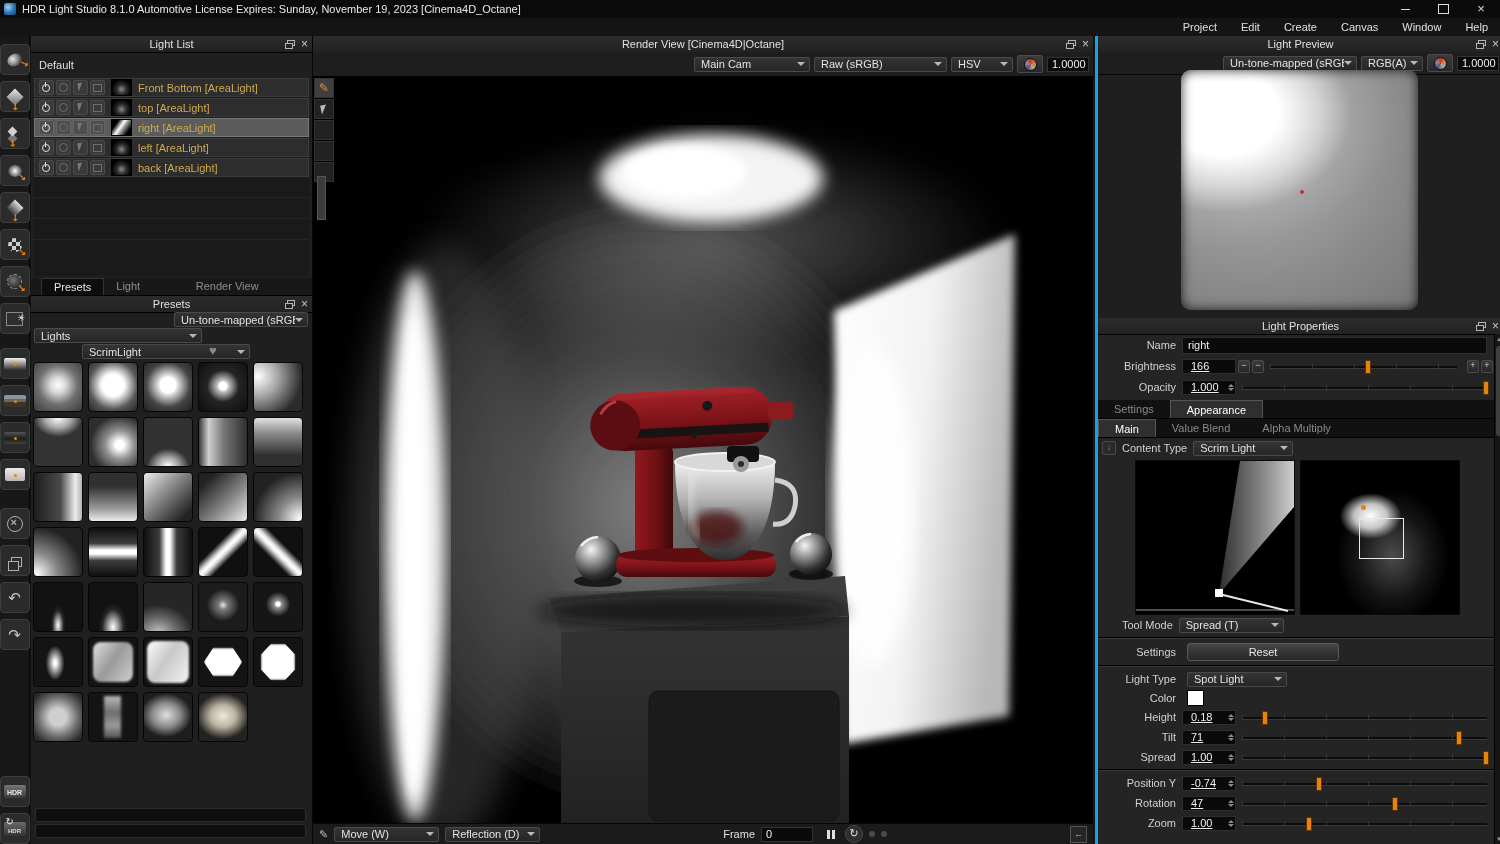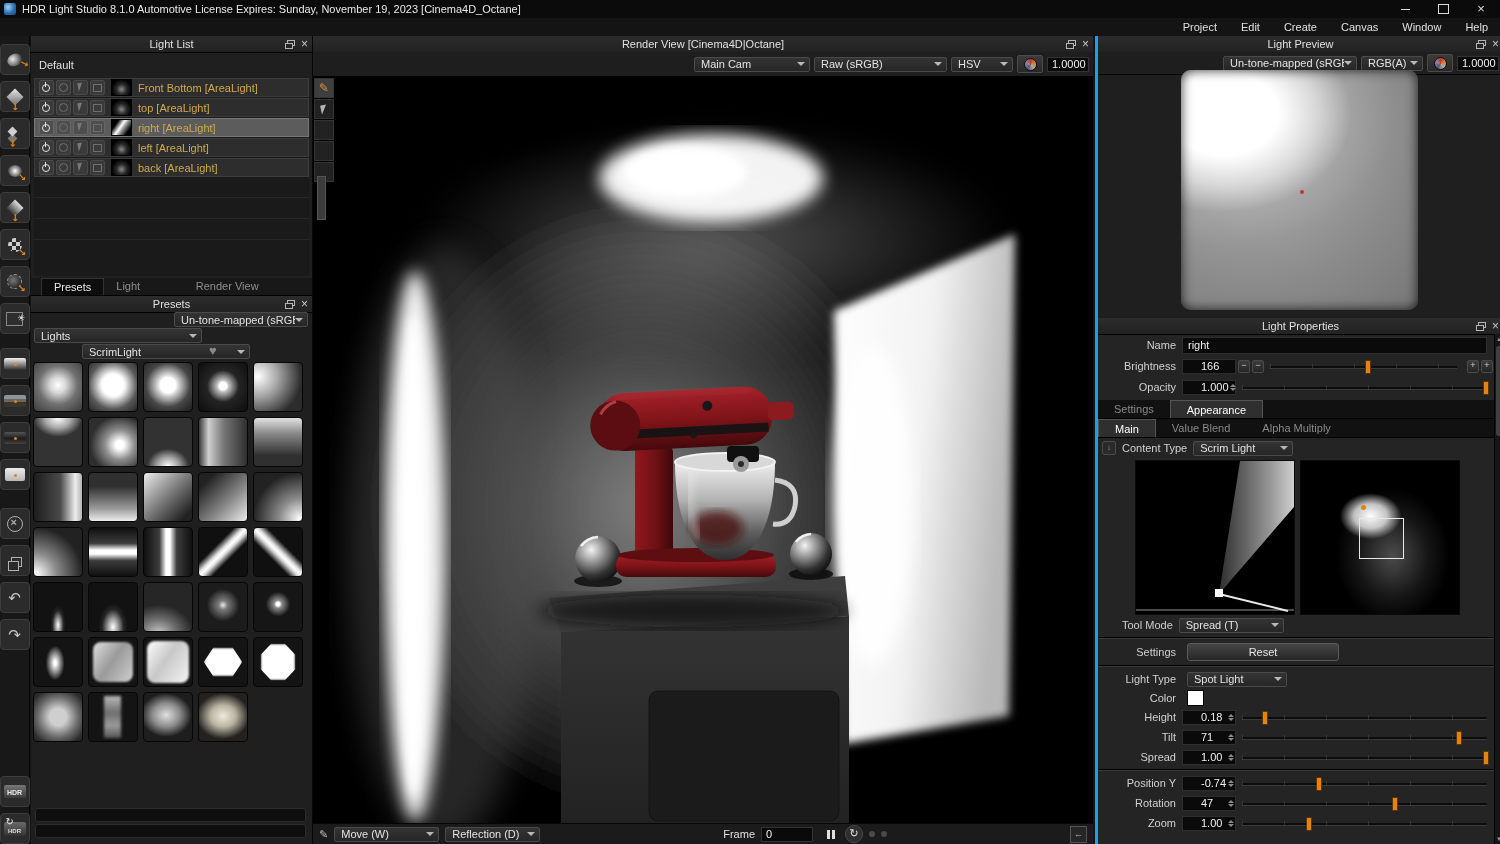--- a/index.html
+++ b/index.html
@@ -165,21 +165,21 @@
       radial-gradient(ellipse 72% 55% at 18% 18%,#ffffff 0%,#ffffff 32%,rgba(255,255,255,.55) 55%,rgba(200,200,200,.15) 75%,rgba(120,120,120,0) 100%),
       radial-gradient(ellipse 120% 120% at 30% 25%,#b8b8b8 0%,#8a8a8a 55%,#6e6e6e 100%);
     box-shadow:inset 0 0 12px rgba(0,0,0,.8);}
   .lp-dot{position:absolute;left:50%;top:50%;width:4px;height:4px;border-radius:50%;}
   
   .props{position:absolute;top:282px;left:0;right:0;bottom:0;background:#242424;}
   .props-body{position:absolute;top:16px;left:0;right:8px;bottom:0;}
   .prow{height:20px;display:flex;align-items:center;padding-left:0;}
   .plabel{width:78px;text-align:right;padding-right:6px;color:#d0d0d0;flex:0 0 auto;}
   .valbox{width:54px;height:15px;background:#0a0a0a;border:1px solid #2e2e2e;display:flex;align-items:center;box-sizing:border-box;flex:0 0 auto;}
-  .valtext{flex:1;padding-left:18px;color:#f0f0f0;}
+  .valtext{flex:1;padding-left:8px;color:#f0f0f0;text-decoration:underline;}
   .spin{width:9px;display:flex;flex-direction:column;align-items:center;gap:1px;flex:0 0 auto;}
   .spin i{display:block;width:0;height:0;}
   .spin .up{border-left:3px solid transparent;border-right:3px solid transparent;border-bottom:3px solid #8a8a8a;}
   .spin .dn{border-left:3px solid transparent;border-right:3px solid transparent;border-top:3px solid #8a8a8a;}
   .slider{position:relative;flex:1;height:14px;margin:0 8px 0 6px;}
   .slider::before{content:"";position:absolute;left:0;right:0;top:7px;height:2px;background:#0c0c0c;border-bottom:1px solid #3a3a3a;}
   .slider::after{content:"";position:absolute;left:0;right:0;top:5px;height:5px;
     background:repeating-linear-gradient(90deg,#4a4a4a 0 1px,transparent 1px 42px);opacity:.55;}
   .mk{position:absolute;top:1px;width:4px;height:12px;background:#e8820e;border:1px solid #5a3404;border-radius:1px;left:calc(var(--pct,0%) - 2px);z-index:2;}
   .namefield{flex:1;height:15px;background:#0a0a0a;border:1px solid #2e2e2e;display:flex;align-items:center;padding-left:5px;margin-right:8px;color:#f0f0f0;}

